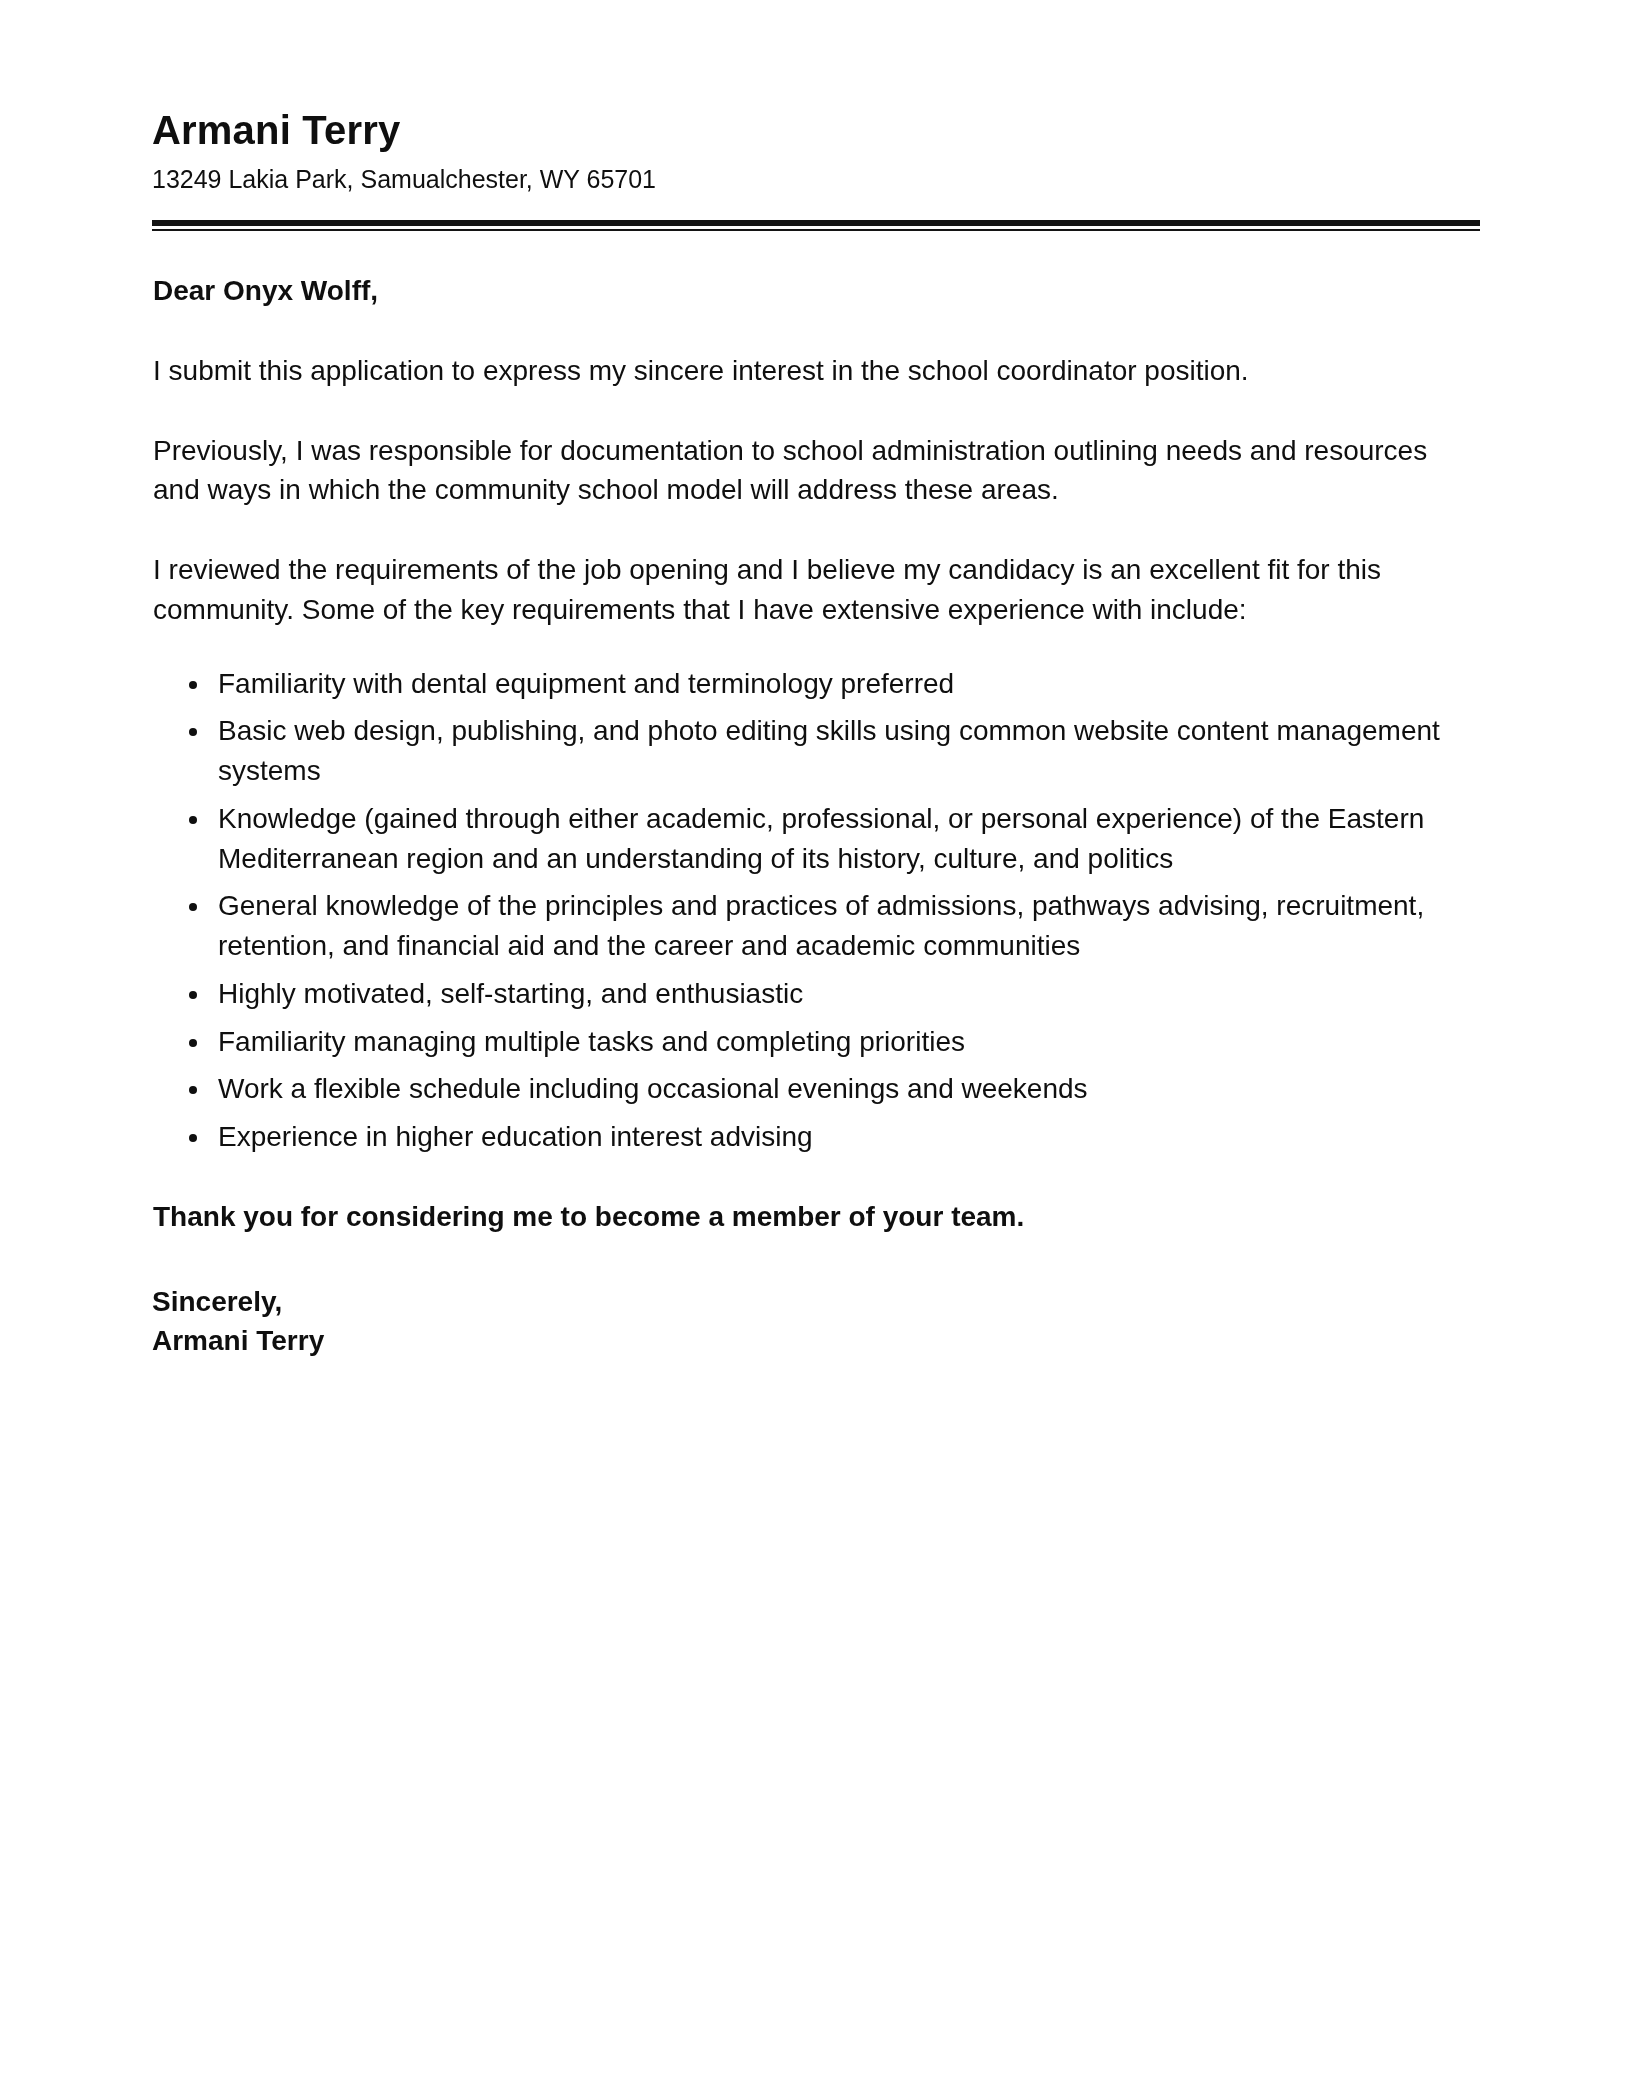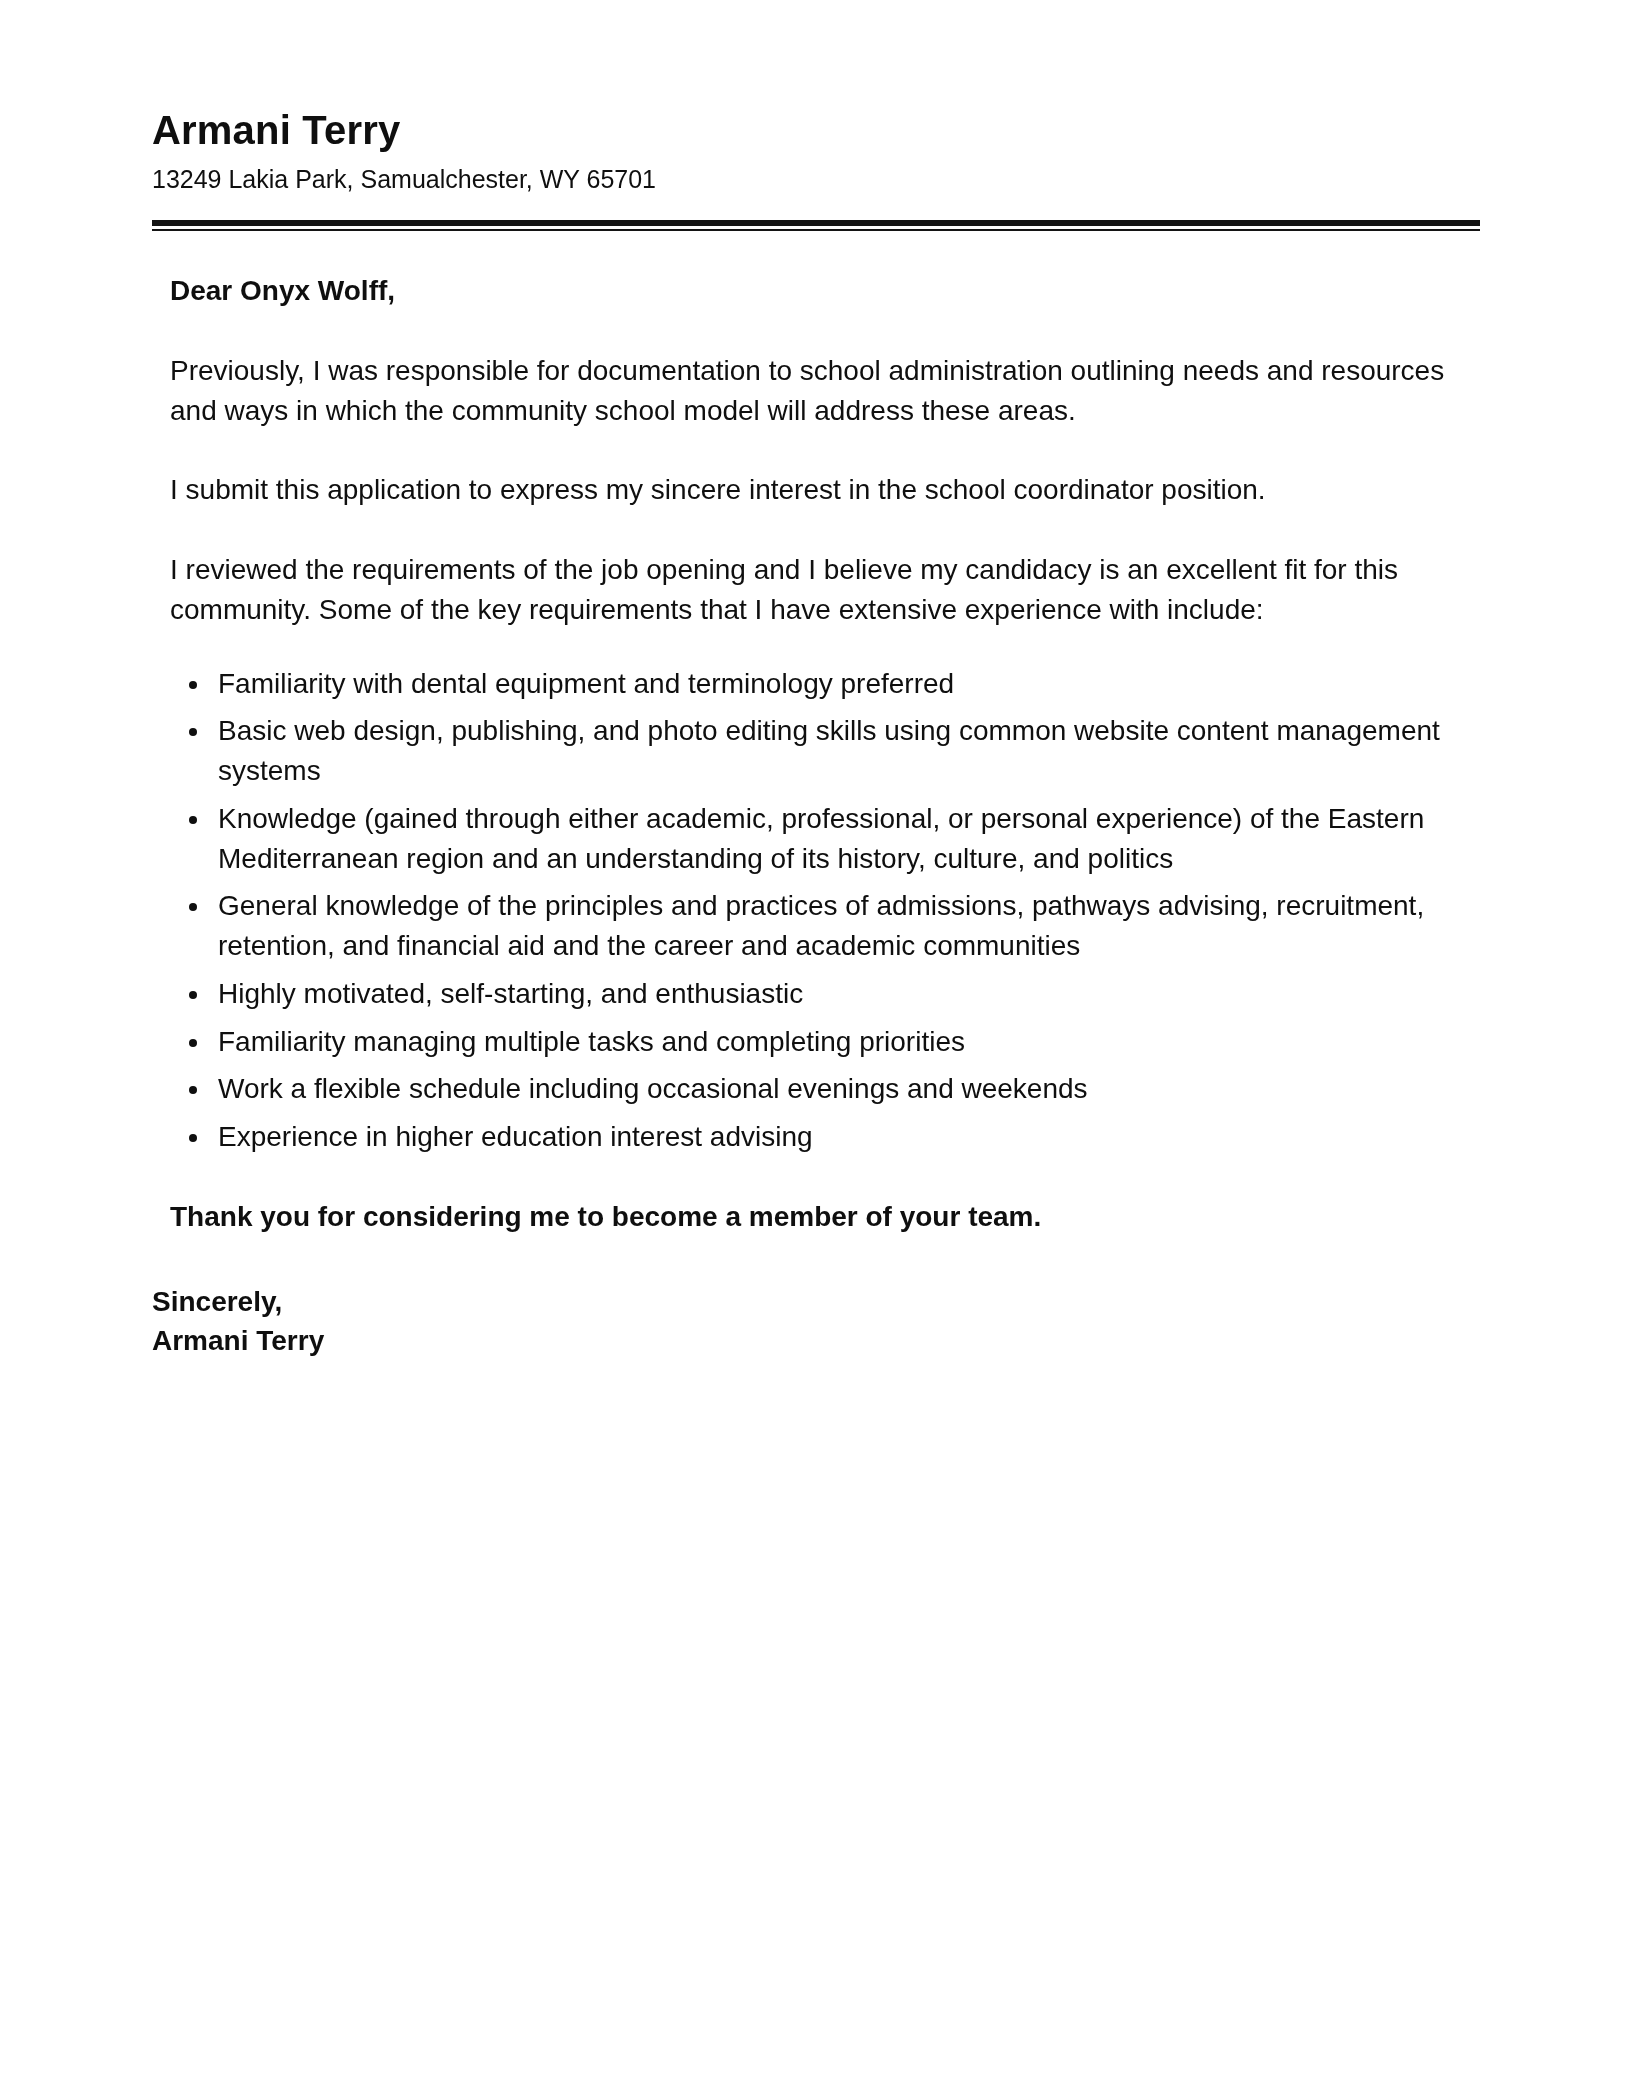--- a/index.html
+++ b/index.html
@@ -38,21 +38,21 @@
   }
   .body-copy {
     font-size: 28px;
     line-height: 1.42;
   }
   .salutation {
     font-weight: bold;
     margin-top: 102px;
   }
   p.para {
-    margin: 18px;
+    margin: 1px;
     margin-top: 40px;
   }
   ul.req-list {
     margin: 34px 0 0 0;
     padding-left: 52px;
   }
   ul.req-list li {
     margin: 8px;
     padding-left: 6px;
     line-height: 1.42;
@@ -77,23 +77,23 @@
   <header>
     <h1 class="sender-name">Armani Terry</h1>
     <div class="sender-address">13249 Lakia Park, Samualchester, WY 65701</div>
     <div class="rule"></div>
   </header>
 
   <main class="body-copy">
 
     <p class="para salutation">Dear Onyx Wolff,</p>
 
+    <p class="para">I submit this application to express my sincere interest in the school coordinator position.</p>
+
     <p class="para">Previously, I was responsible for documentation to school administration outlining needs and resources and ways in which the community school model will address these areas.</p>
-
-    <p class="para">I submit this application to express my sincere interest in the school coordinator position.</p>
 
     <p class="para">I reviewed the requirements of the job opening and I believe my candidacy is an excellent fit for this community. Some of the key requirements that I have extensive experience with include:</p>
 
     <ul class="req-list">
       <li>Familiarity with dental equipment and terminology preferred</li>
       <li>Basic web design, publishing, and photo editing skills using common website content management systems</li>
       <li>Knowledge (gained through either academic, professional, or personal experience) of the Eastern Mediterranean region and an understanding of its history, culture, and politics</li>
       <li>General knowledge of the principles and practices of admissions, pathways advising, recruitment, retention, and financial aid and the career and academic communities</li>
       <li>Highly motivated, self-starting, and enthusiastic</li>
       <li>Familiarity managing multiple tasks and completing priorities</li>

